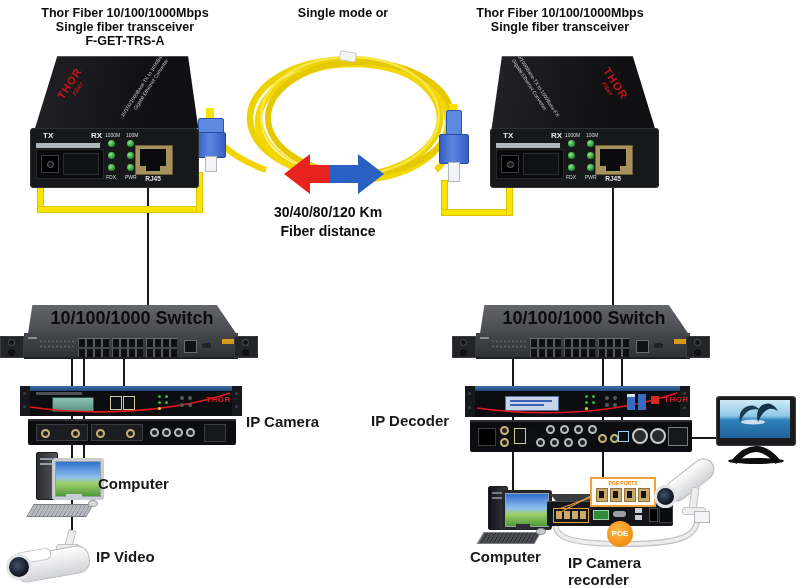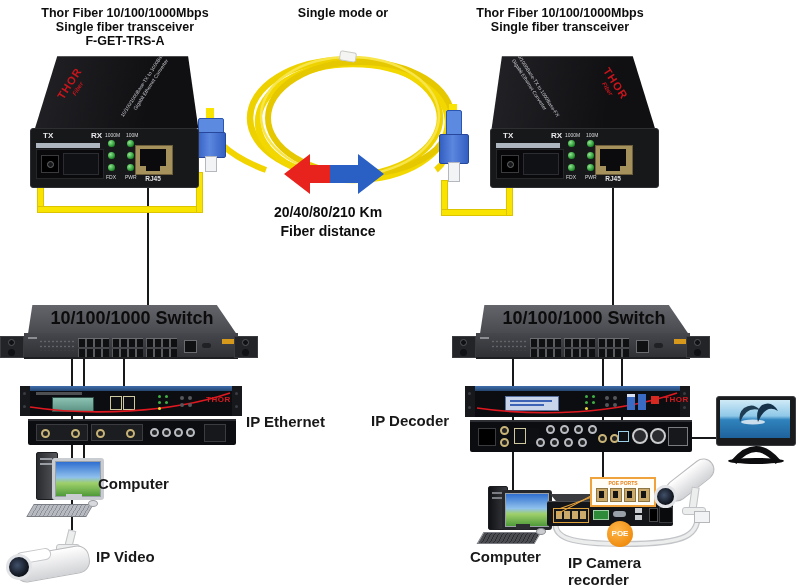--- a/index.html
+++ b/index.html
@@ -140,21 +140,21 @@
     <div class="sc-cap" style="left:9px;top:2px;width:14px;height:24px;"></div>
     <div class="sc-body" style="left:2px;top:26px;width:28px;height:28px;"></div>
     <div class="sc-fer" style="left:11px;top:54px;width:10px;height:18px;"></div>
   </div>
 
   <svg class="abs" style="left:280px;top:148px;" width="108" height="52" viewBox="0 0 108 52">
     <polygon points="4,26 30,6 30,17 58,17 58,35 30,35 30,46" fill="#e8231d"></polygon>
     <polygon points="104,26 78,6 78,17 50,17 50,35 78,35 78,46" fill="#2a5fc4"></polygon>
   </svg>
   <div class="abs title" style="left:263px;top:203px;width:130px;font-size:14px;line-height:19px;">
-    <div>20/40/80/210 Km</div>
+    <div>30/40/80/120 Km</div>
     <div>Fiber distance</div>
   </div>
 
   <div class="mc" style="left:30px;top:50px;">
     <div class="mc-top a">
       <div class="mc-brand" style="left:26px;top:26px;transform:rotate(-57deg);">
         <div class="big">THOR</div>
         <div class="sub">Fiber</div>
       </div>
       <div class="mc-side" style="left:70px;top:26px;transform:rotate(-57deg);">
@@ -311,21 +311,21 @@
     <div class="slot" style="left:63px;top:5px;width:50px;height:15px;">
       <div class="bnc" style="left:4px;top:4px;"></div>
       <div class="bnc" style="left:34px;top:4px;"></div>
     </div>
     <div class="bncs" style="left:122px;top:9px;"></div>
     <div class="bncs" style="left:134px;top:9px;"></div>
     <div class="bncs" style="left:146px;top:9px;"></div>
     <div class="bncs" style="left:158px;top:9px;"></div>
     <div class="abs" style="left:176px;top:5px;width:20px;height:16px;background:#17181b;border:1px solid #3a3c40;"></div>
   </div>
-  <div class="abs biglabel" style="left:246px;top:413px;width:80px;text-align:left;">IP Ethernet</div>
+  <div class="abs biglabel" style="left:246px;top:413px;width:80px;text-align:left;">IP Camera</div>
 
   <div class="abs biglabel" style="left:371px;top:412px;width:85px;text-align:left;">IP Decoder</div>
   <div class="ru" style="left:465px;top:386px;width:225px;height:31px;">
     <div class="bluetop"></div>
     <div class="earL">
         <div class="dot" style="left:3px;top:6px;"></div>
         <div class="dot" style="left:3px;top:20px;"></div>
       </div>
     <div class="earR">
         <div class="dot" style="left:3px;top:6px;"></div>

